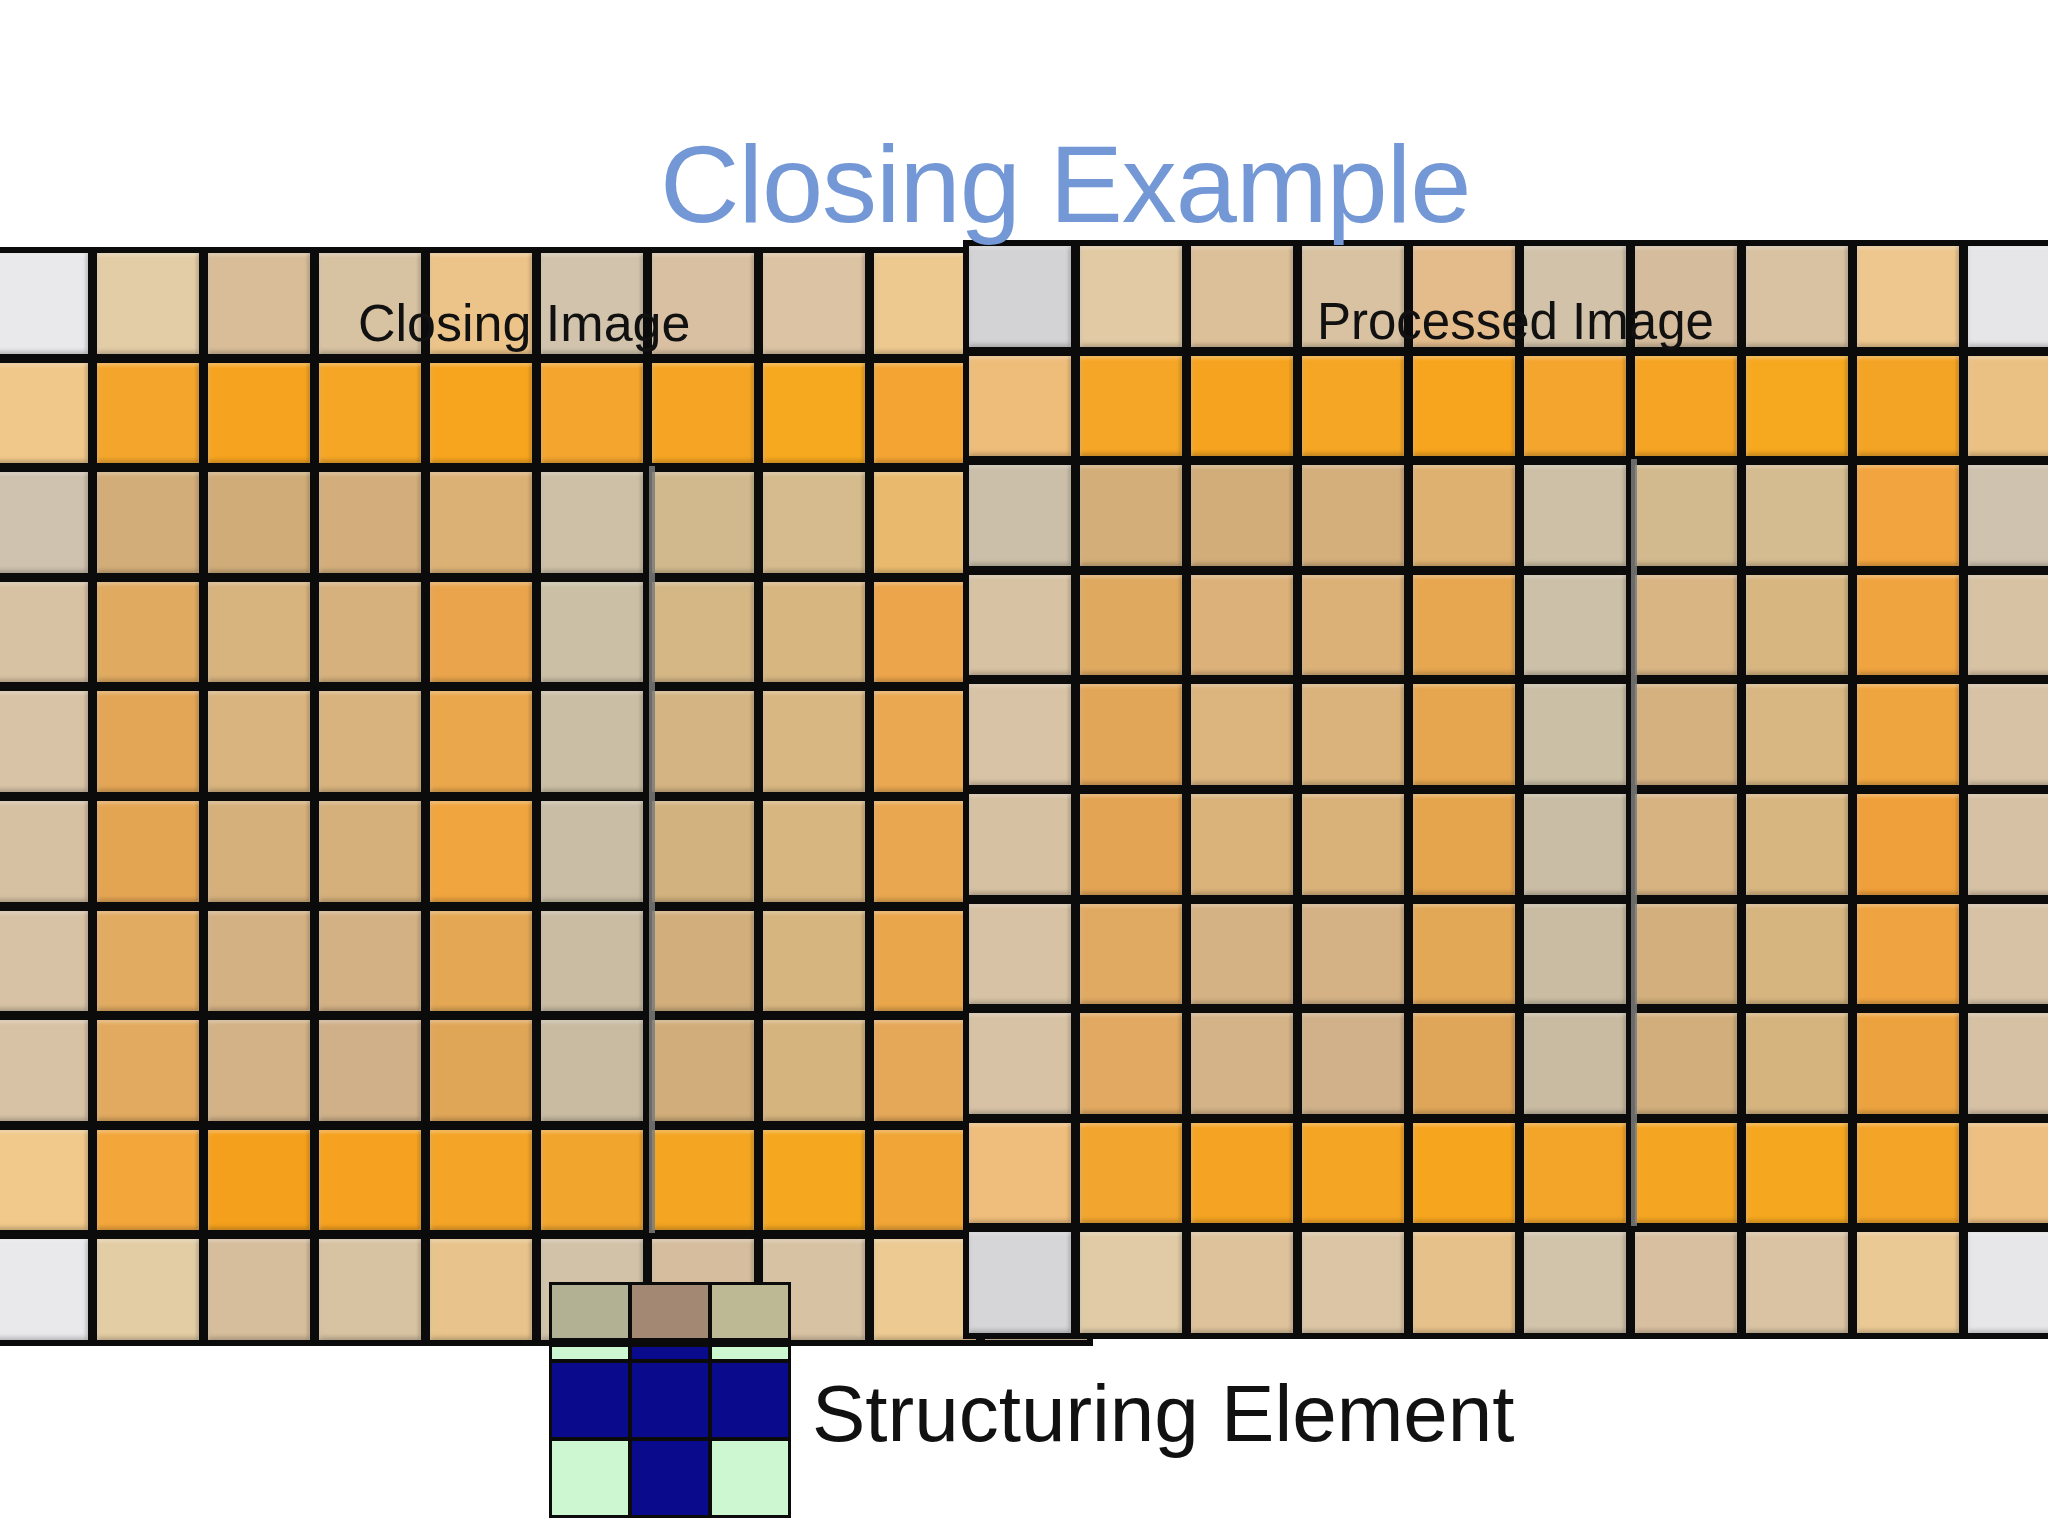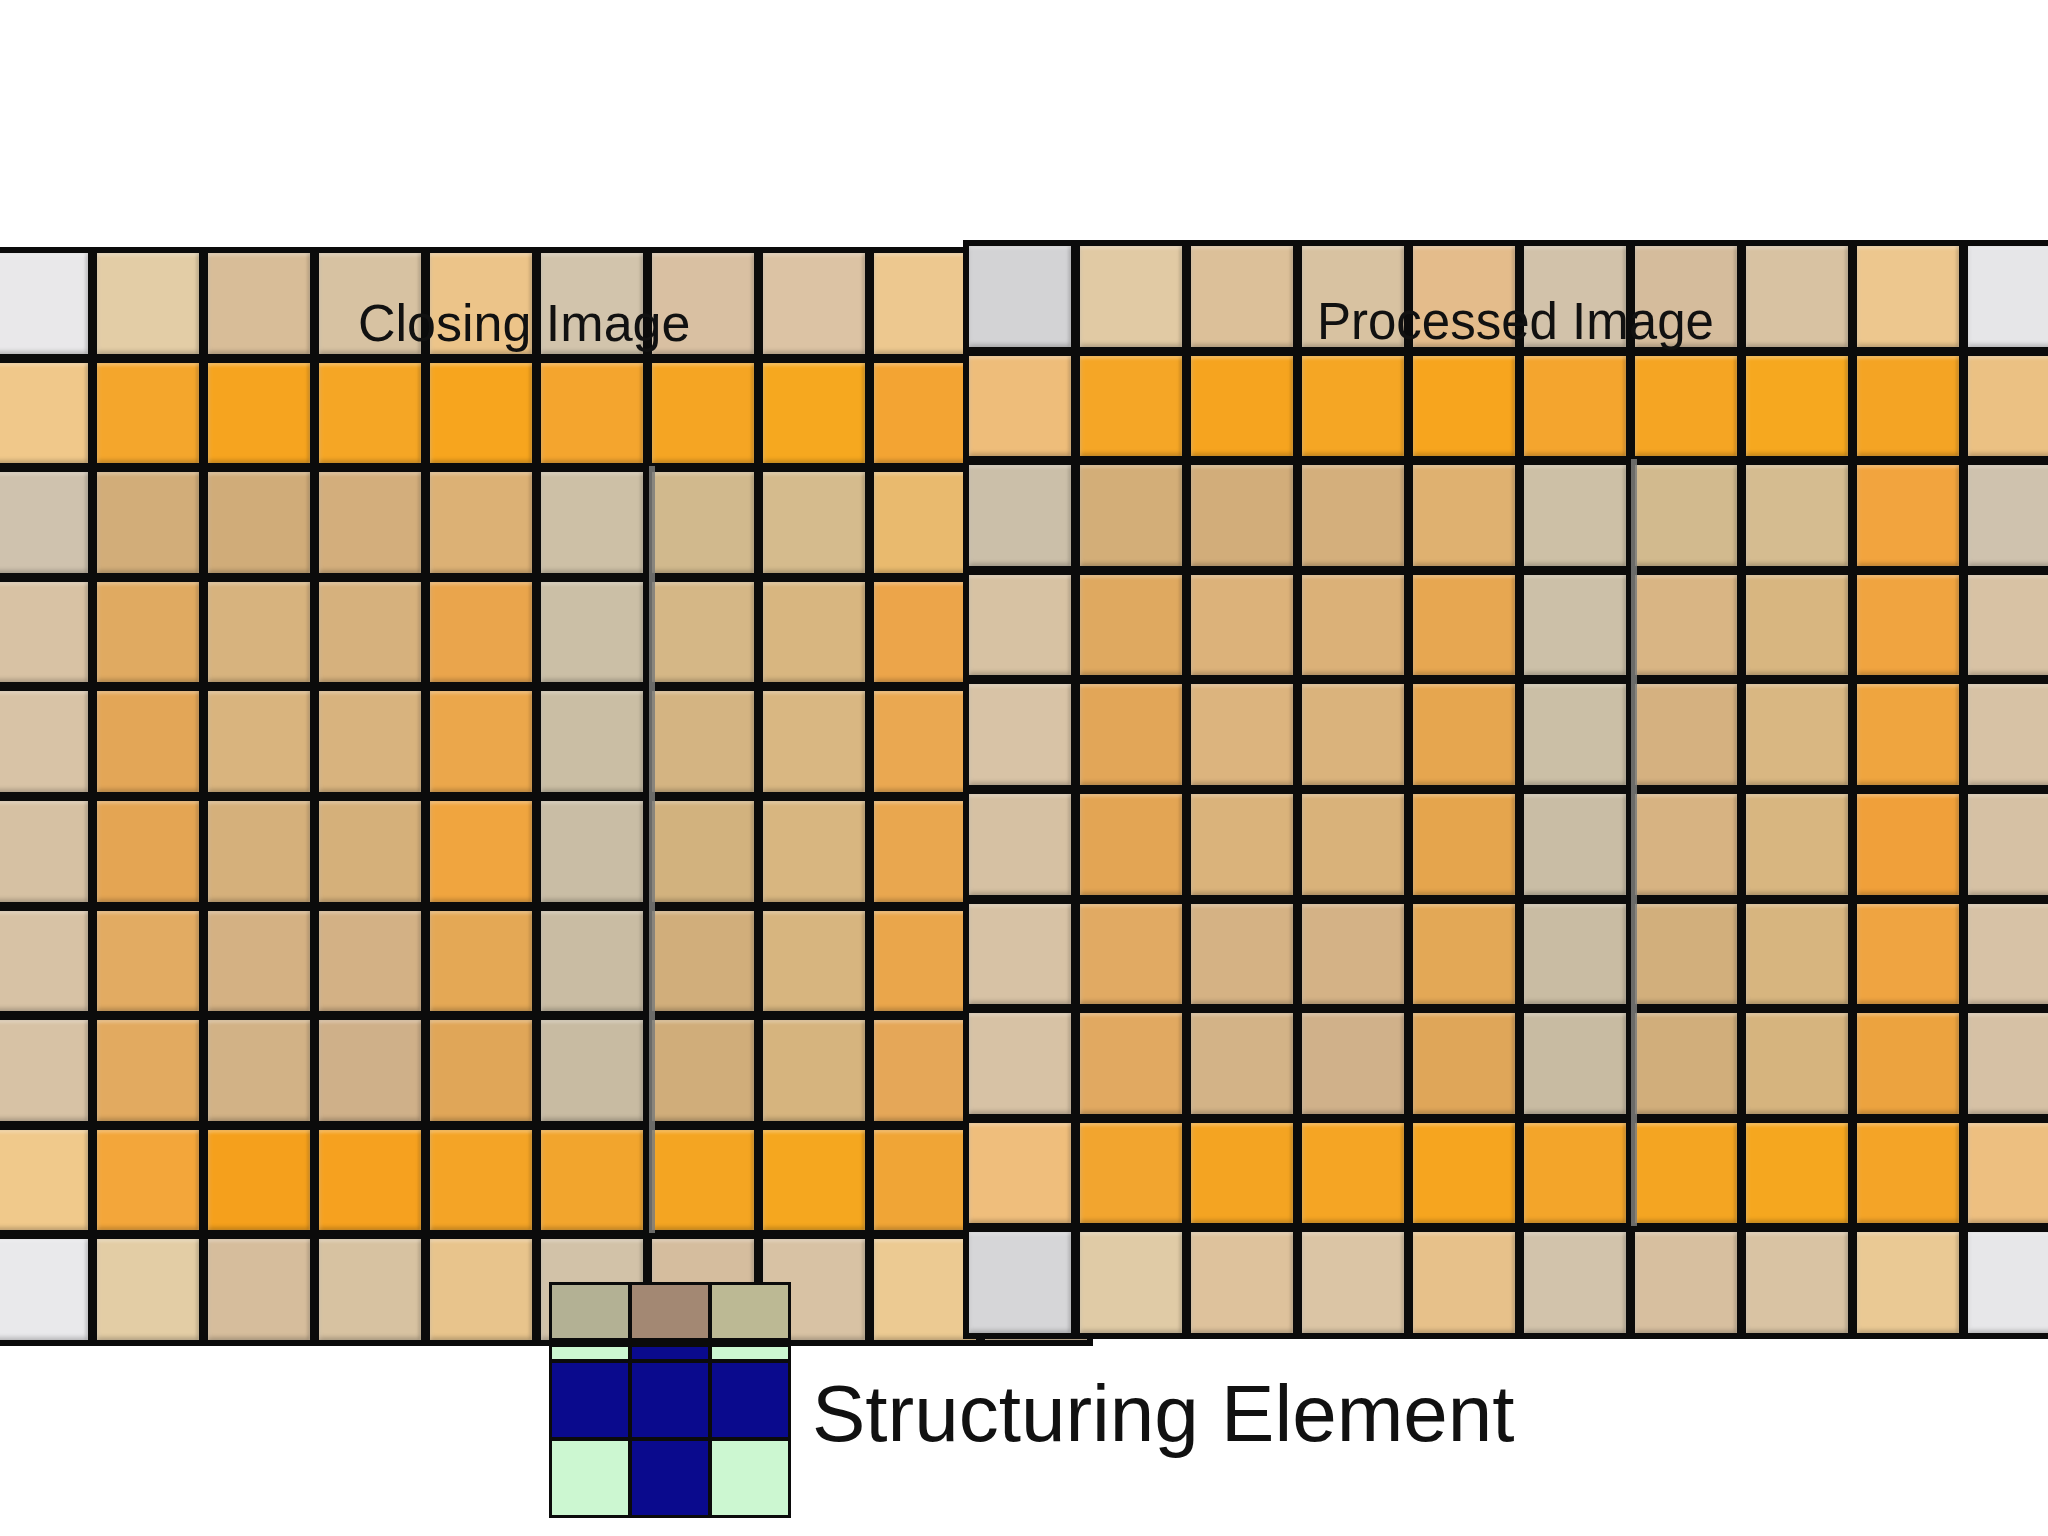--- a/index.html
+++ b/index.html
@@ -282,14 +282,15 @@
       <div style="background: rgb(10, 10, 141);"></div>
       <div style="background: rgb(204, 247, 209);"></div>
     </div>
 
   <div class="txt" id="label-original">Closing Image</div>
 
   <div class="txt" id="label-structuring">Structuring Element</div>
 
   <div class="txt" id="label-processed">Processed Image</div>
 
+  <div class="txt" id="title">Closing Example</div>
 
 </div>
 
 </body></html>

